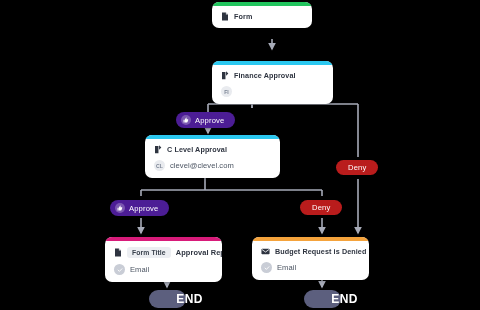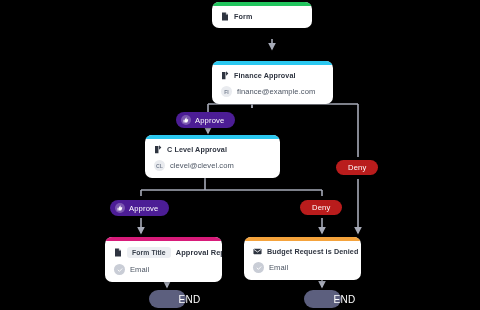--- a/index.html
+++ b/index.html
@@ -159,23 +159,23 @@
   .end-pill {
     position: absolute;
     background: #5c5f7e;
     border-radius: 999px;
     display: flex;
     align-items: center;
     justify-content: center;
     box-shadow: 0 1px 2px rgba(0,0,0,0.3);
   }
   .end-label {
-    font-size: 10px;
+    font-size: 12px;
     color: #ffffff;
-    font-weight: normal;
+    font-weight: bold;
     letter-spacing: 0.35px;
     padding-left: 44px;
   }
 </style>
 </head>
 <body>
 
 <div id="canvas">
 
   <svg id="edges" viewBox="0 0 480 310" width="480" height="310">
@@ -235,21 +235,20 @@
     <div class="body">
       <div class="row">
         <svg class="glyph" viewBox="0 0 10 12">
           <path d="M1 1.2 h4.6 V11 H1 Z" fill="#2e3440"></path>
           <path d="M6.4 0.4 l3 3 -3 3 z" fill="#2e3440"></path>
         </svg>
         <span class="node-kind">Finance Approval</span>
       </div>
       <div class="row">
         <span class="avatar">FI</span>
-        <span class="node-sub">finance@example.com</span>
       </div>
     </div>
   </div>
 
   <div class="pill pill-approve" style="left:176px; top:112px;">
     <span class="pill-icon">
       <svg viewBox="0 0 10 10" width="6" height="6">
         <path d="M3 9 V4.6 L5.2 0.8 q1.1 0.2 0.8 1.6 L5.6 3.8 h2.5 q1 0.2 0.6 1.2 l-1 3 q-0.2 0.9 -1.2 1 Z M0.9 9 V4.6 h1.6 V9 Z" fill="#ffffff"></path>
       </svg>
     </span>
@@ -305,21 +304,21 @@
         <span class="email-dot">
           <svg viewBox="0 0 10 10" width="6" height="6">
             <path d="M1.8 5.1 L4 7.3 L8.2 2.9" stroke="#ffffff" stroke-width="1.5" fill="none" stroke-linecap="round" stroke-linejoin="round"></path>
           </svg>
         </span>
         <span class="node-sub">Email</span>
       </div>
     </div>
   </div>
 
-  <div class="node" style="left:244px; top:237px; width:117px;text-align:right;">
+  <div class="node" style="left:252px; top:237px; width:117px;text-align:right;">
     <div class="bar" style="background:#f5a33c;"></div>
     <div class="body">
       <div class="row">
         <svg class="glyph" viewBox="0 0 12 9" style="width:9px;height:7px;">
           <rect x="0.6" y="0.9" width="10.8" height="7.4" rx="1" fill="#2e3440"></rect>
           <path d="M1.1 1.7 L6 5.2 L10.9 1.7" stroke="#ffffff" stroke-width="1.1" fill="none"></path>
         </svg>
         <span class="node-kind">Budget Request is Denied</span>
       </div>
       <div class="row">

